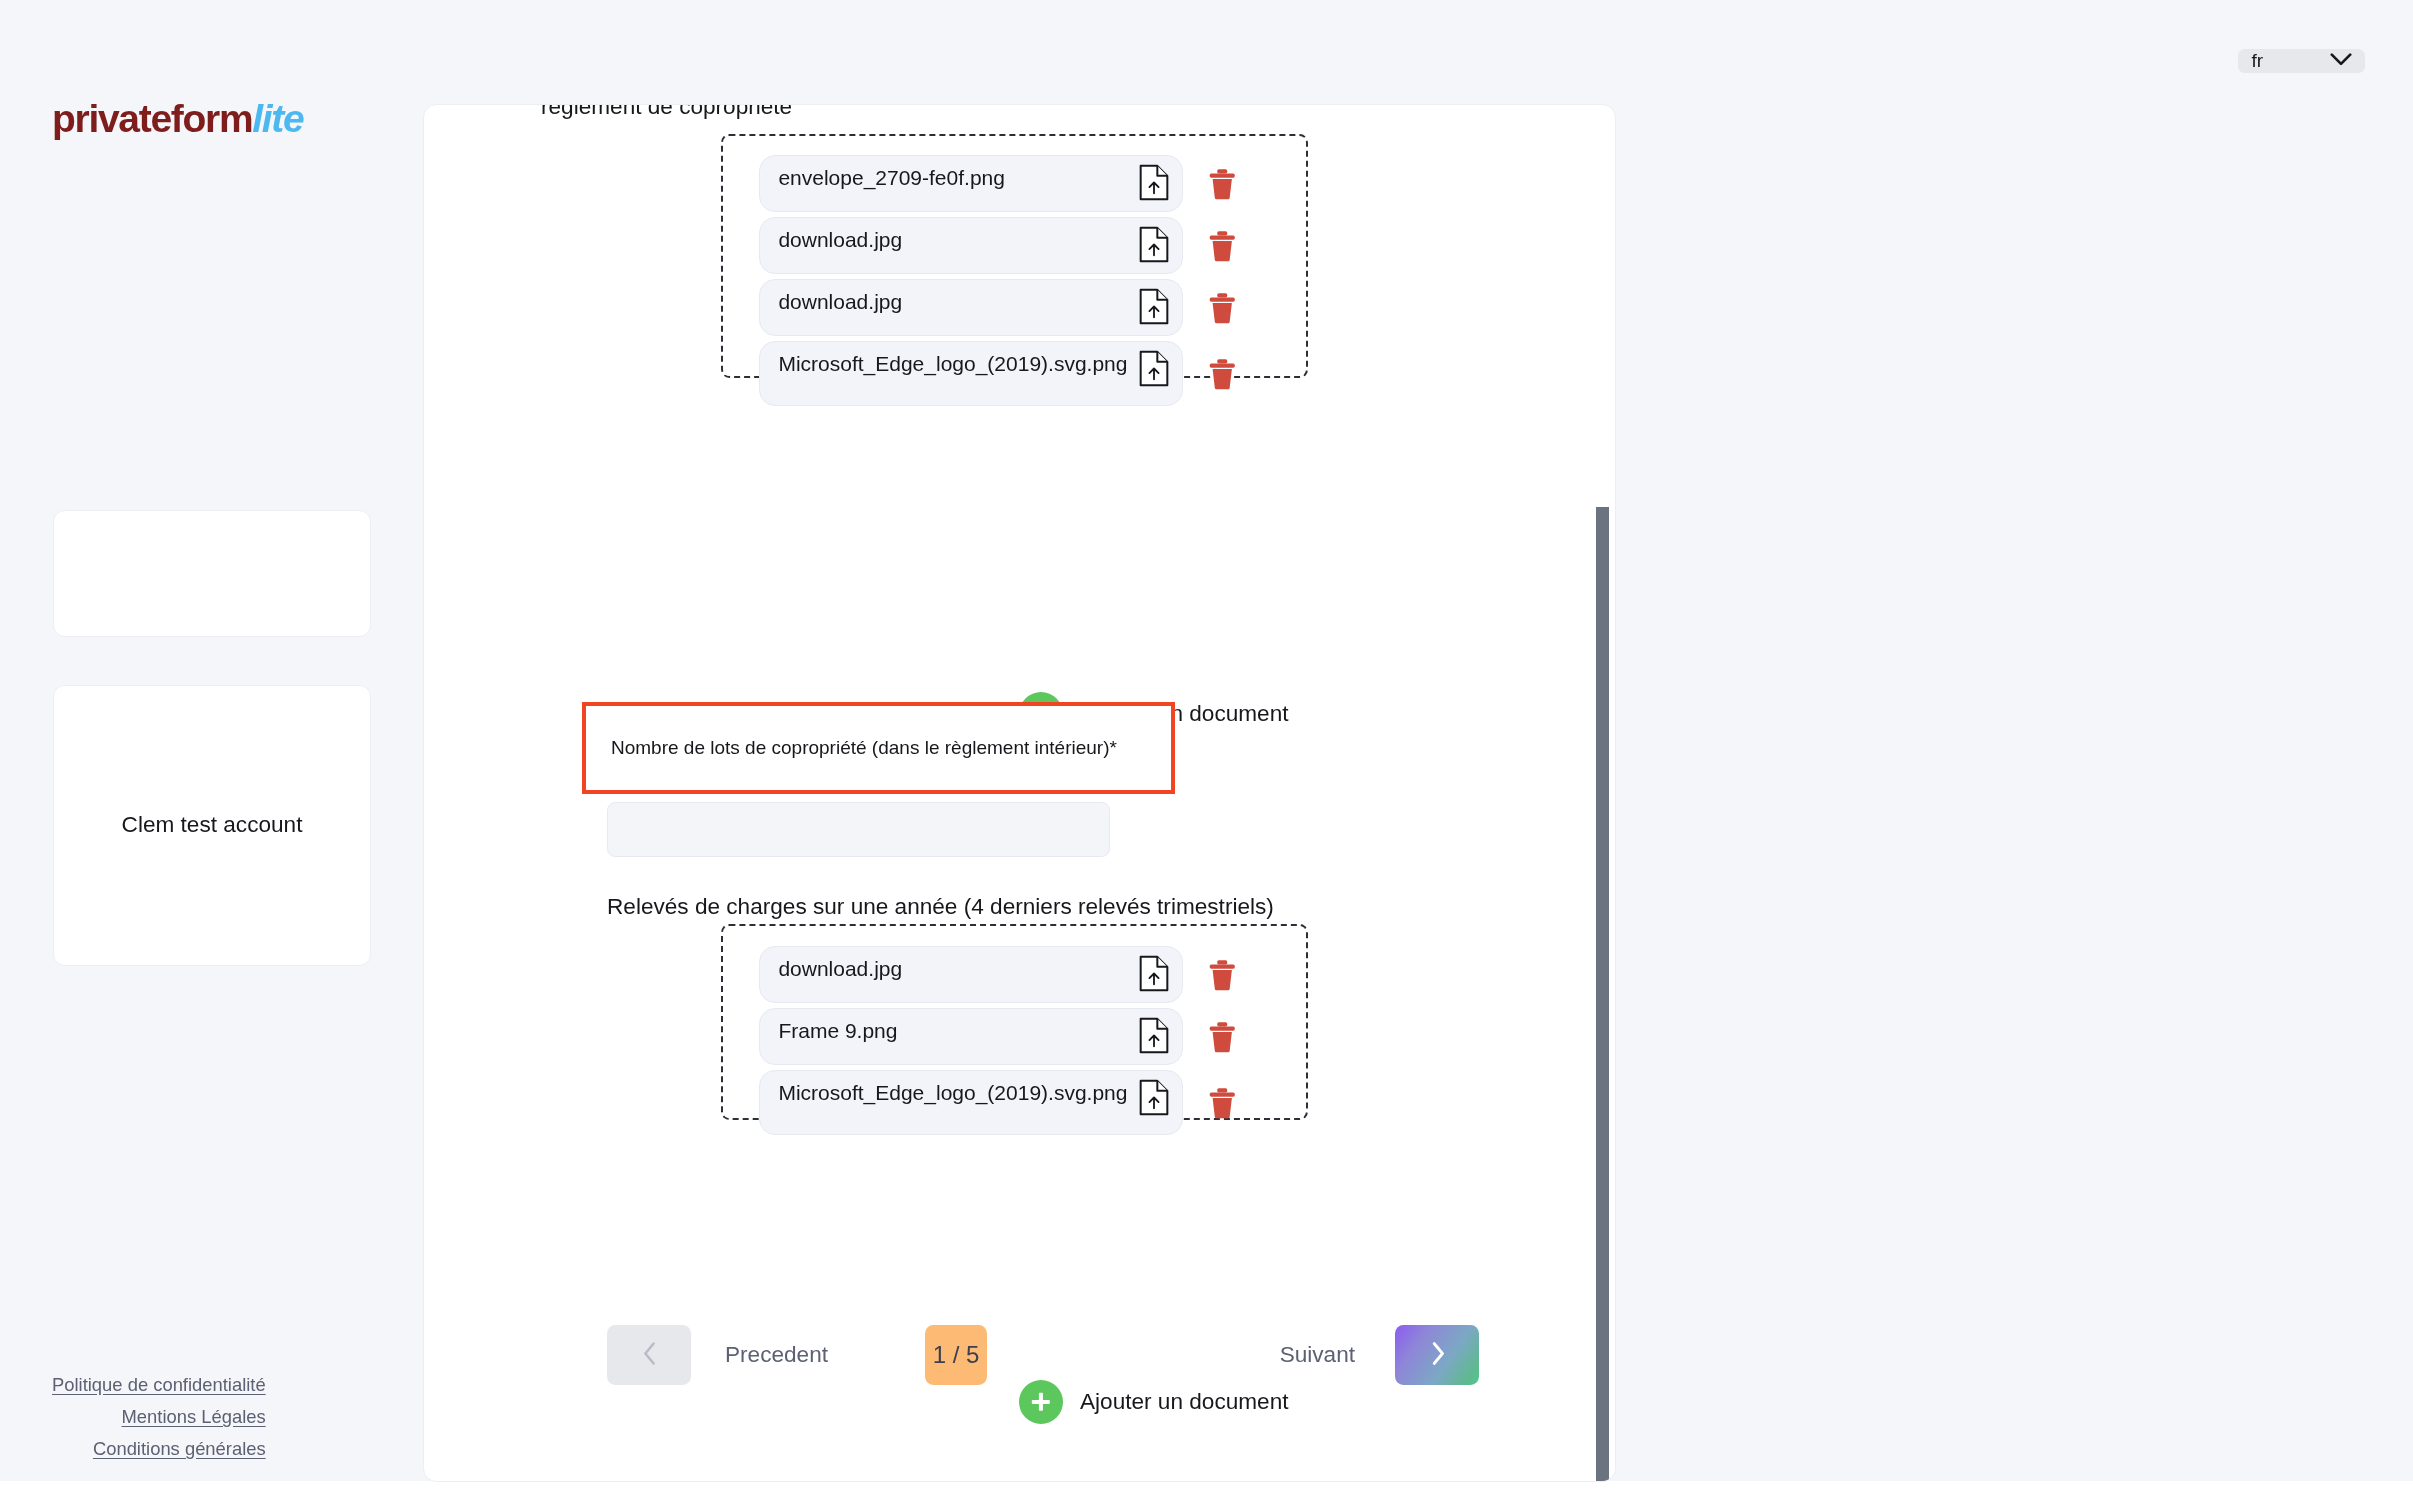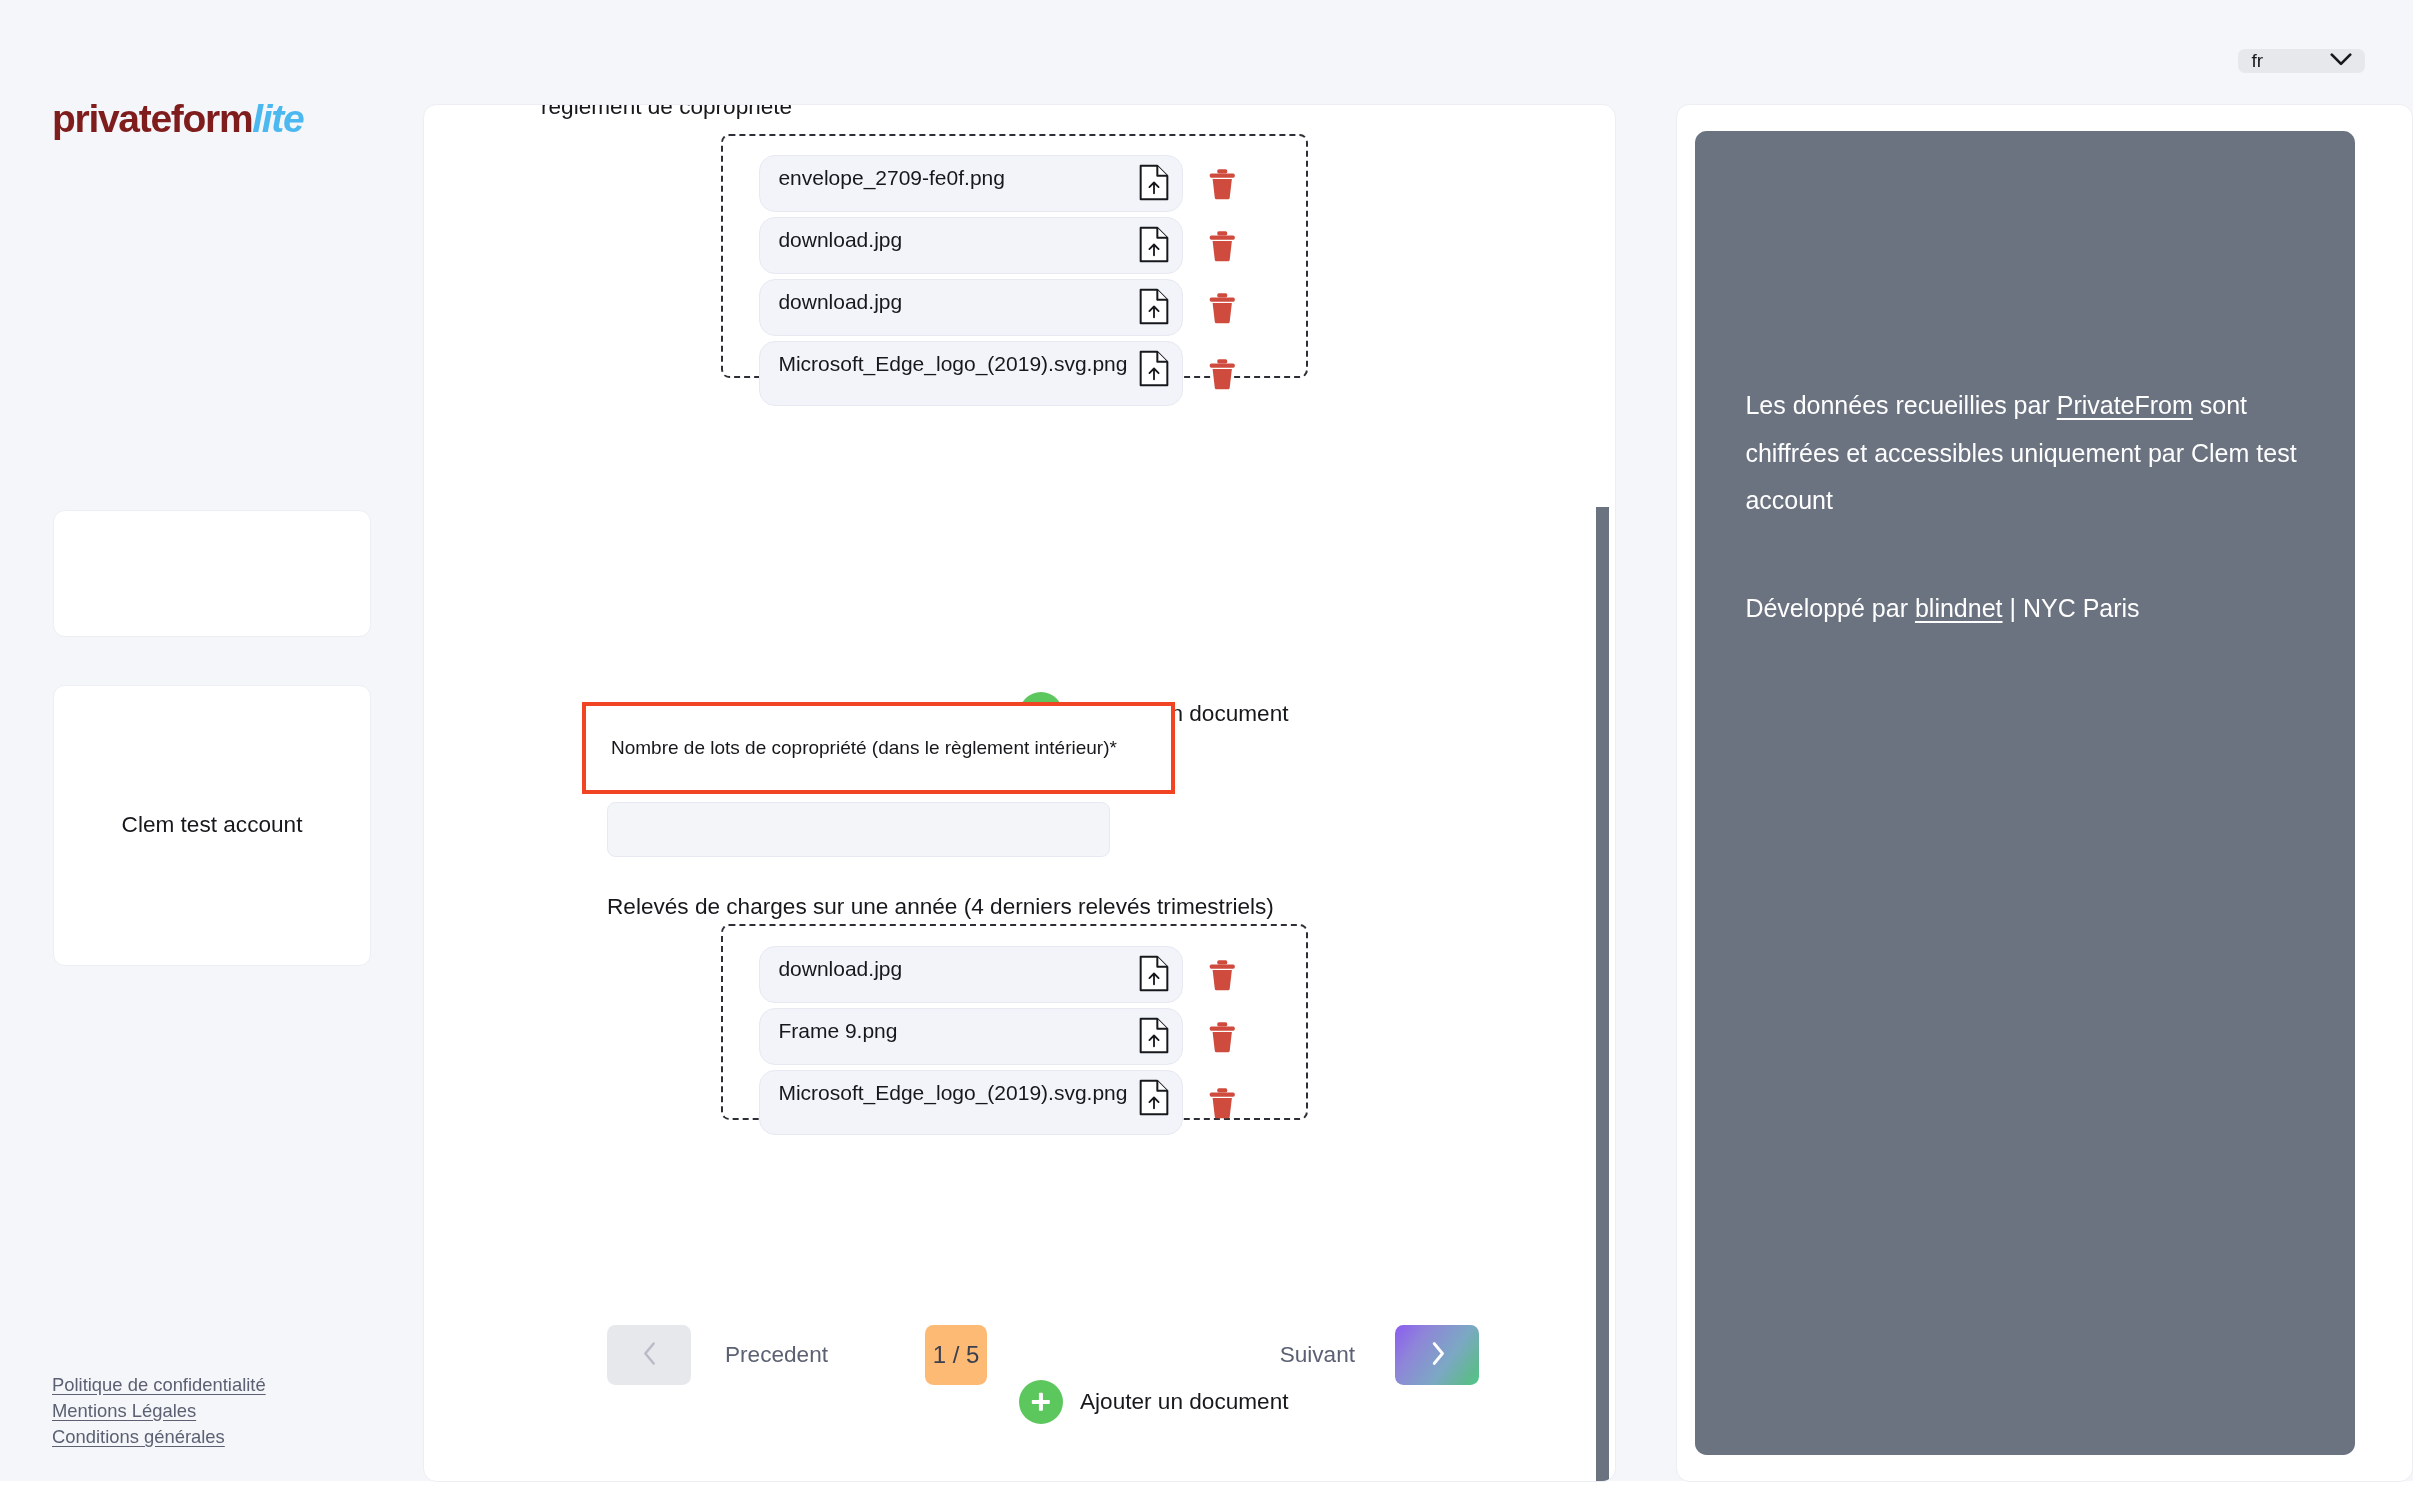--- a/index.html
+++ b/index.html
@@ -84,21 +84,22 @@
     max-width: 193px;
   }
 
   
   .footer-links {
     position: absolute;
     left: 52px;
     top: 1374px;
     display: flex;
     flex-direction: column;
-    gap: 4px;
+    gap: 10px;
+    align-items: flex-end;
   }
   .footer-links a {
     font-size: 18.4px;
     color: #5b6172;
     text-decoration: underline;
     text-underline-offset: 3.4px;
     cursor: pointer;
     width: fit-content;
   }
 
@@ -585,21 +586,15 @@
           </span>
         </button>
       </div>
 
     </div>
 
     <div class="form-scrollbar-track"></div>
     <div class="form-scrollbar-thumb"></div>
   </div>
 
-  <div class="info-card">
-    <div class="info-inner">
-      <div class="info-para"><span>Les données recueillies par </span><a class="ilink">PrivateFrom</a><span> sont chiffrées et accessibles uniquement par Clem test account</span></div>
-      <div class="info-para second"><span>Développé par </span><a class="ilink">blindnet</a><span> | NYC Paris</span></div>
-    </div>
-  </div>
 
 </div>
 
 
 </body></html>

